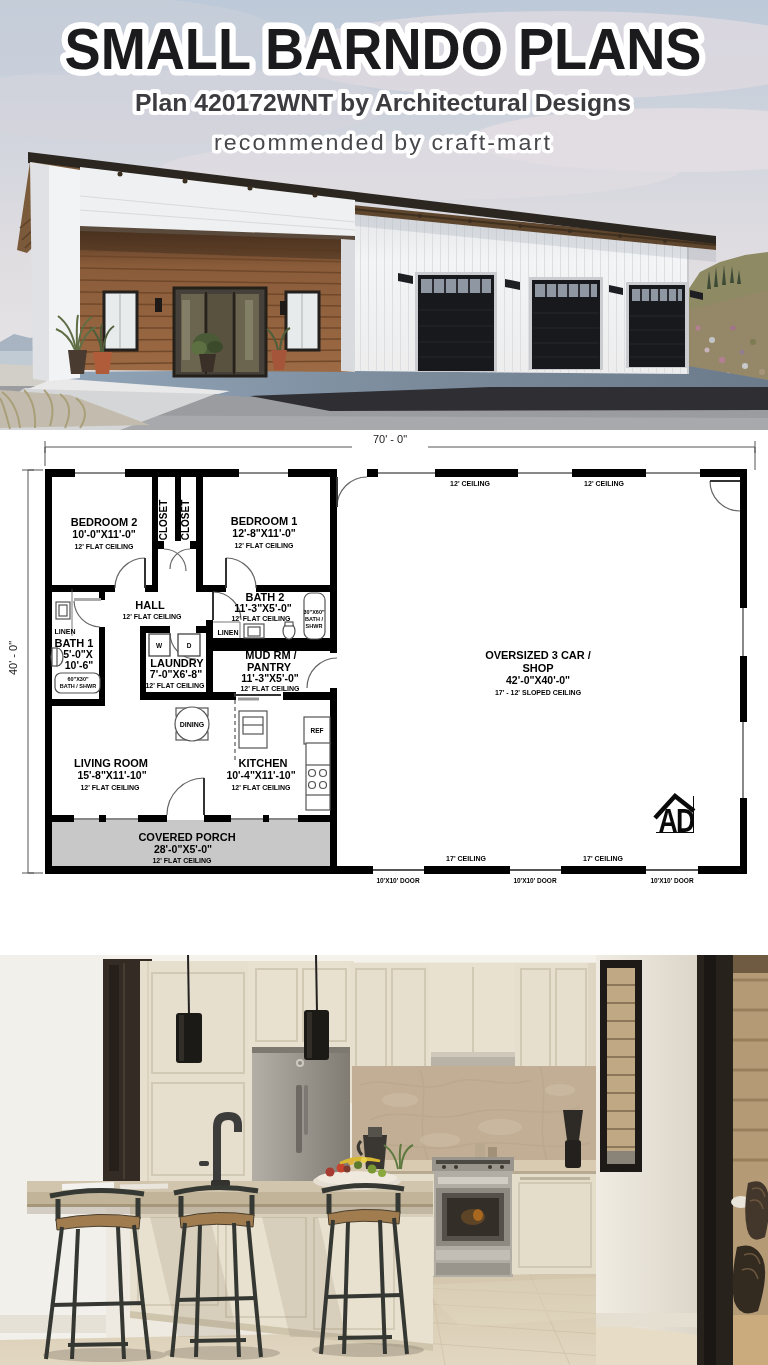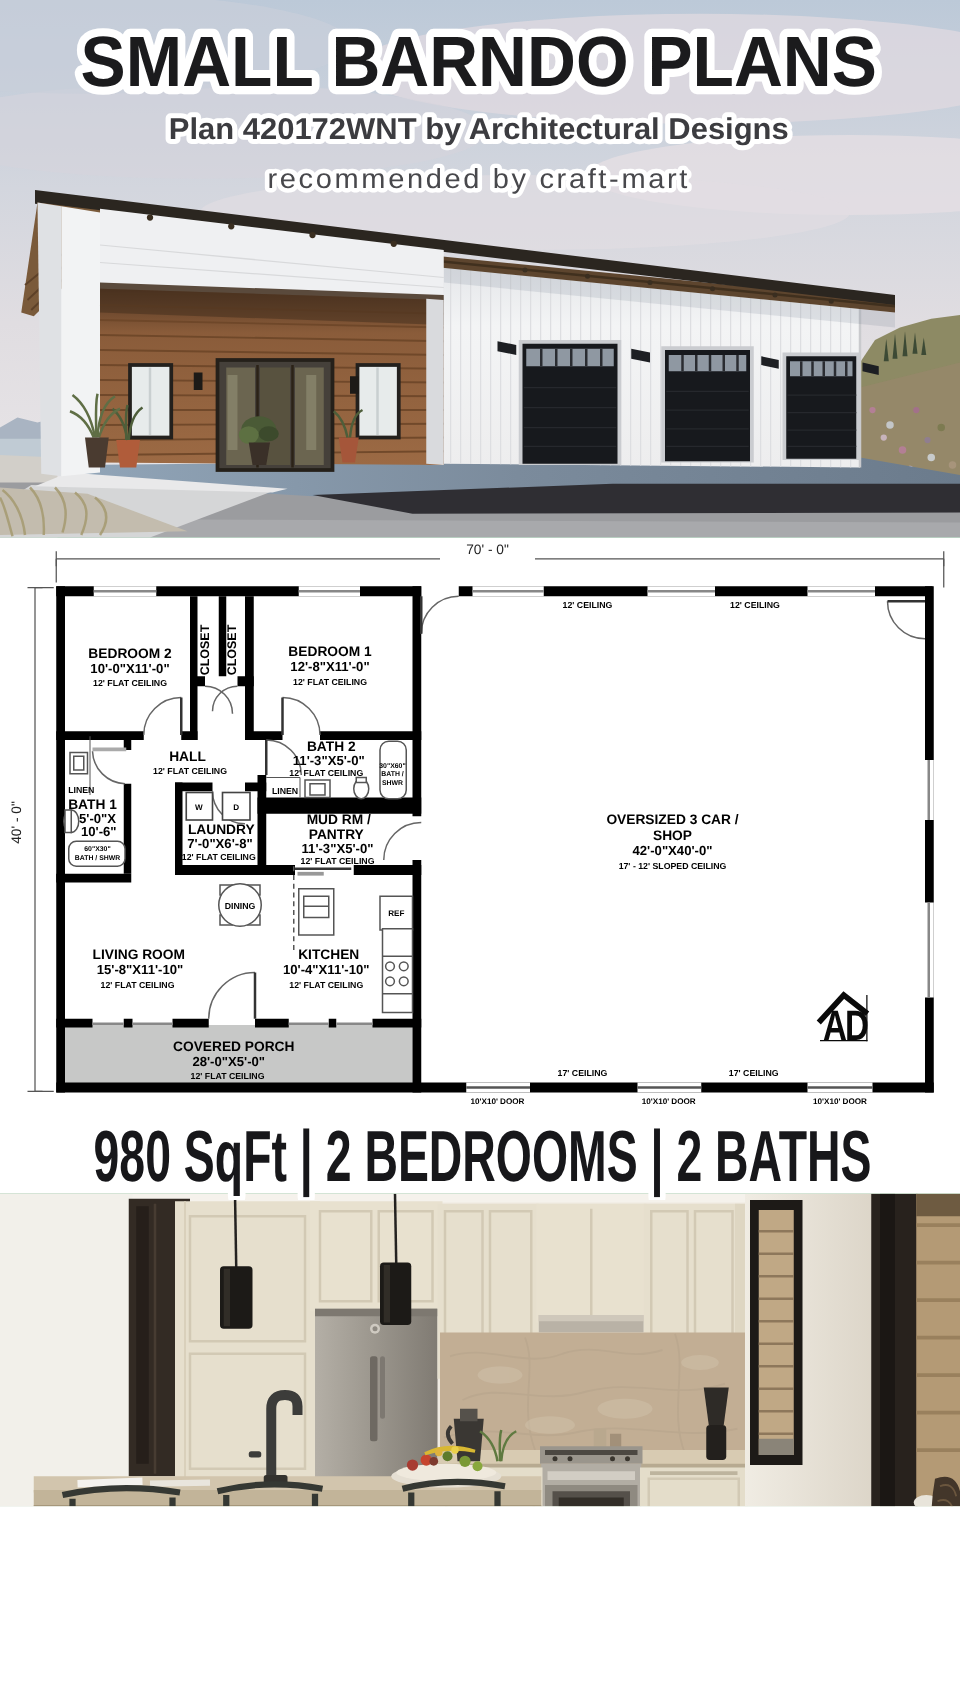--- a/index.html
+++ b/index.html
@@ -1,16 +1,16 @@
 <!DOCTYPE html>
 <html><head>
 <meta charset="utf-8">
 <style>
   html,body{margin:0;padding:0;background:#fff;}
-  .page{position:relative;width:768px;height:1205px;overflow:hidden;background:#15803d;
+  .page{position:relative;width:768px;height:1365px;overflow:hidden;background:#737373;
         font-family:"Liberation Sans", sans-serif;}
   .abs{position:absolute;}
   text{font-family:"Liberation Sans", sans-serif;}
 </style>
 </head>
 <body>
 <div class="page">
 
   <div class="abs" id="hero" style="left:0;top:0;width:768px;height:430px;">
     <svg width="768" height="430" viewBox="0 0 768 430">
@@ -833,21 +833,14 @@
           <line x1="394" y1="263" x2="407" y2="399"></line>
           <line x1="348" y1="267" x2="344" y2="399"></line>
           <line x1="380" y1="265" x2="385" y2="399"></line>
           <line x1="325" y1="342" x2="402" y2="340"></line>
           <line x1="338" y1="383" x2="392" y2="382"></line>
         </g>
       </g>
     </svg>
   </div>
 
-  <div class="abs" style="left:0;top:890px;width:768px;height:70px;z-index:5;">
-    <svg width="768" height="70" viewBox="0 0 768 70">
-      <g transform="translate(386,0) scale(0.64,1)" text-anchor="middle">
-        <text x="0" y="55" font-size="58" font-weight="bold" fill="#17171a" stroke="#ffffff" stroke-width="14" stroke-linejoin="round" paint-order="stroke" font-family="Liberation Sans, sans-serif">980 SqFt | 2 BEDROOMS | 2 BATHS</text>
-      </g>
-    </svg>
-  </div>
 
 </div>
 
 </body></html>

